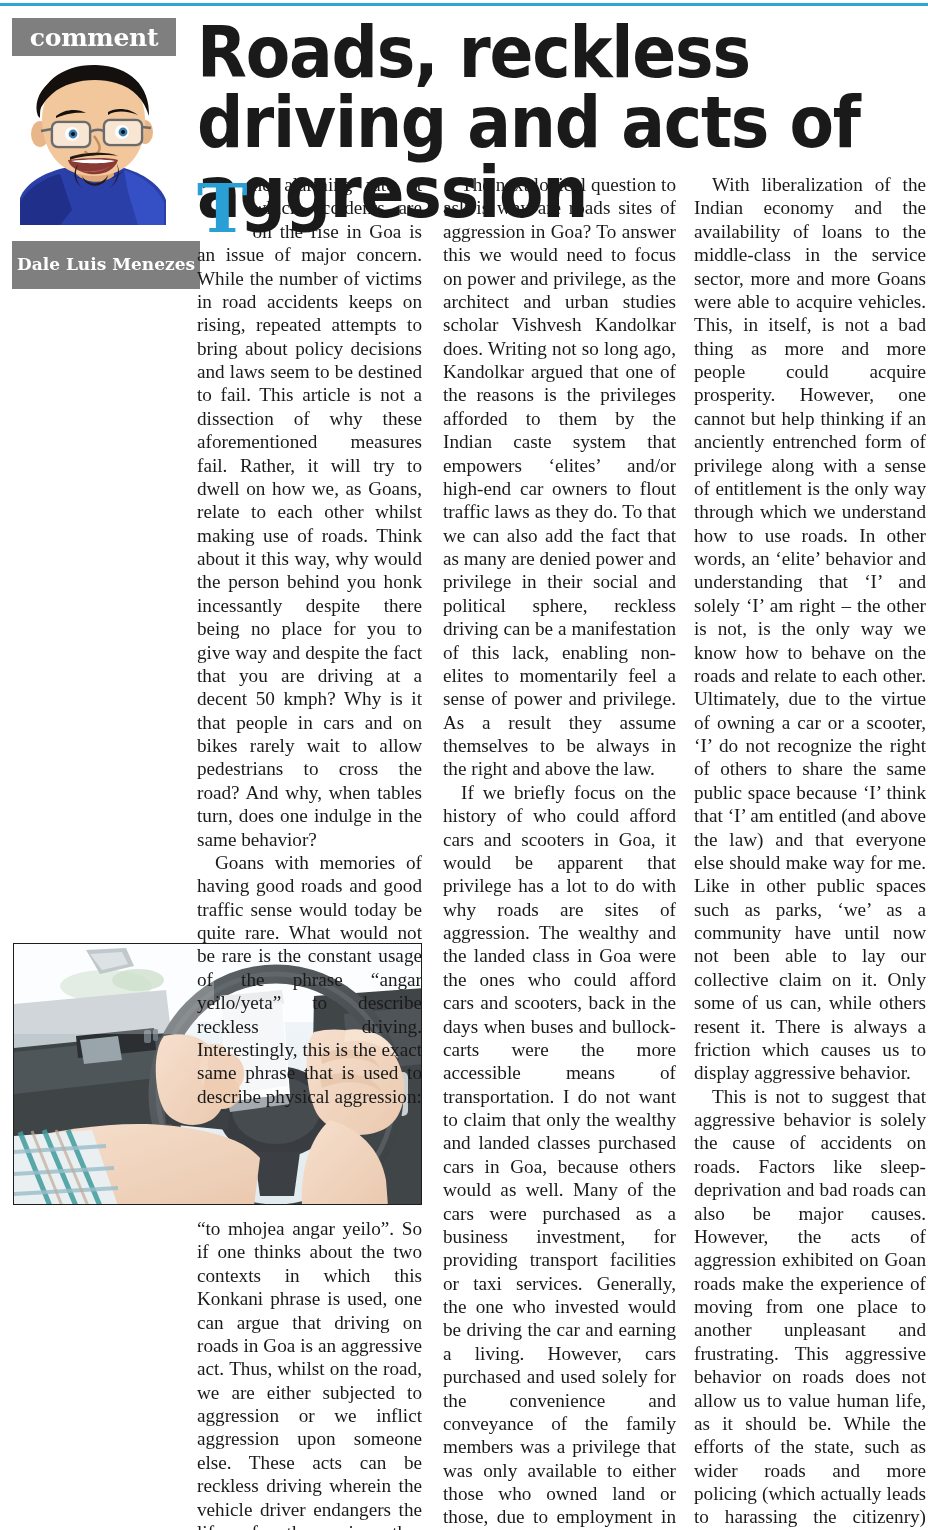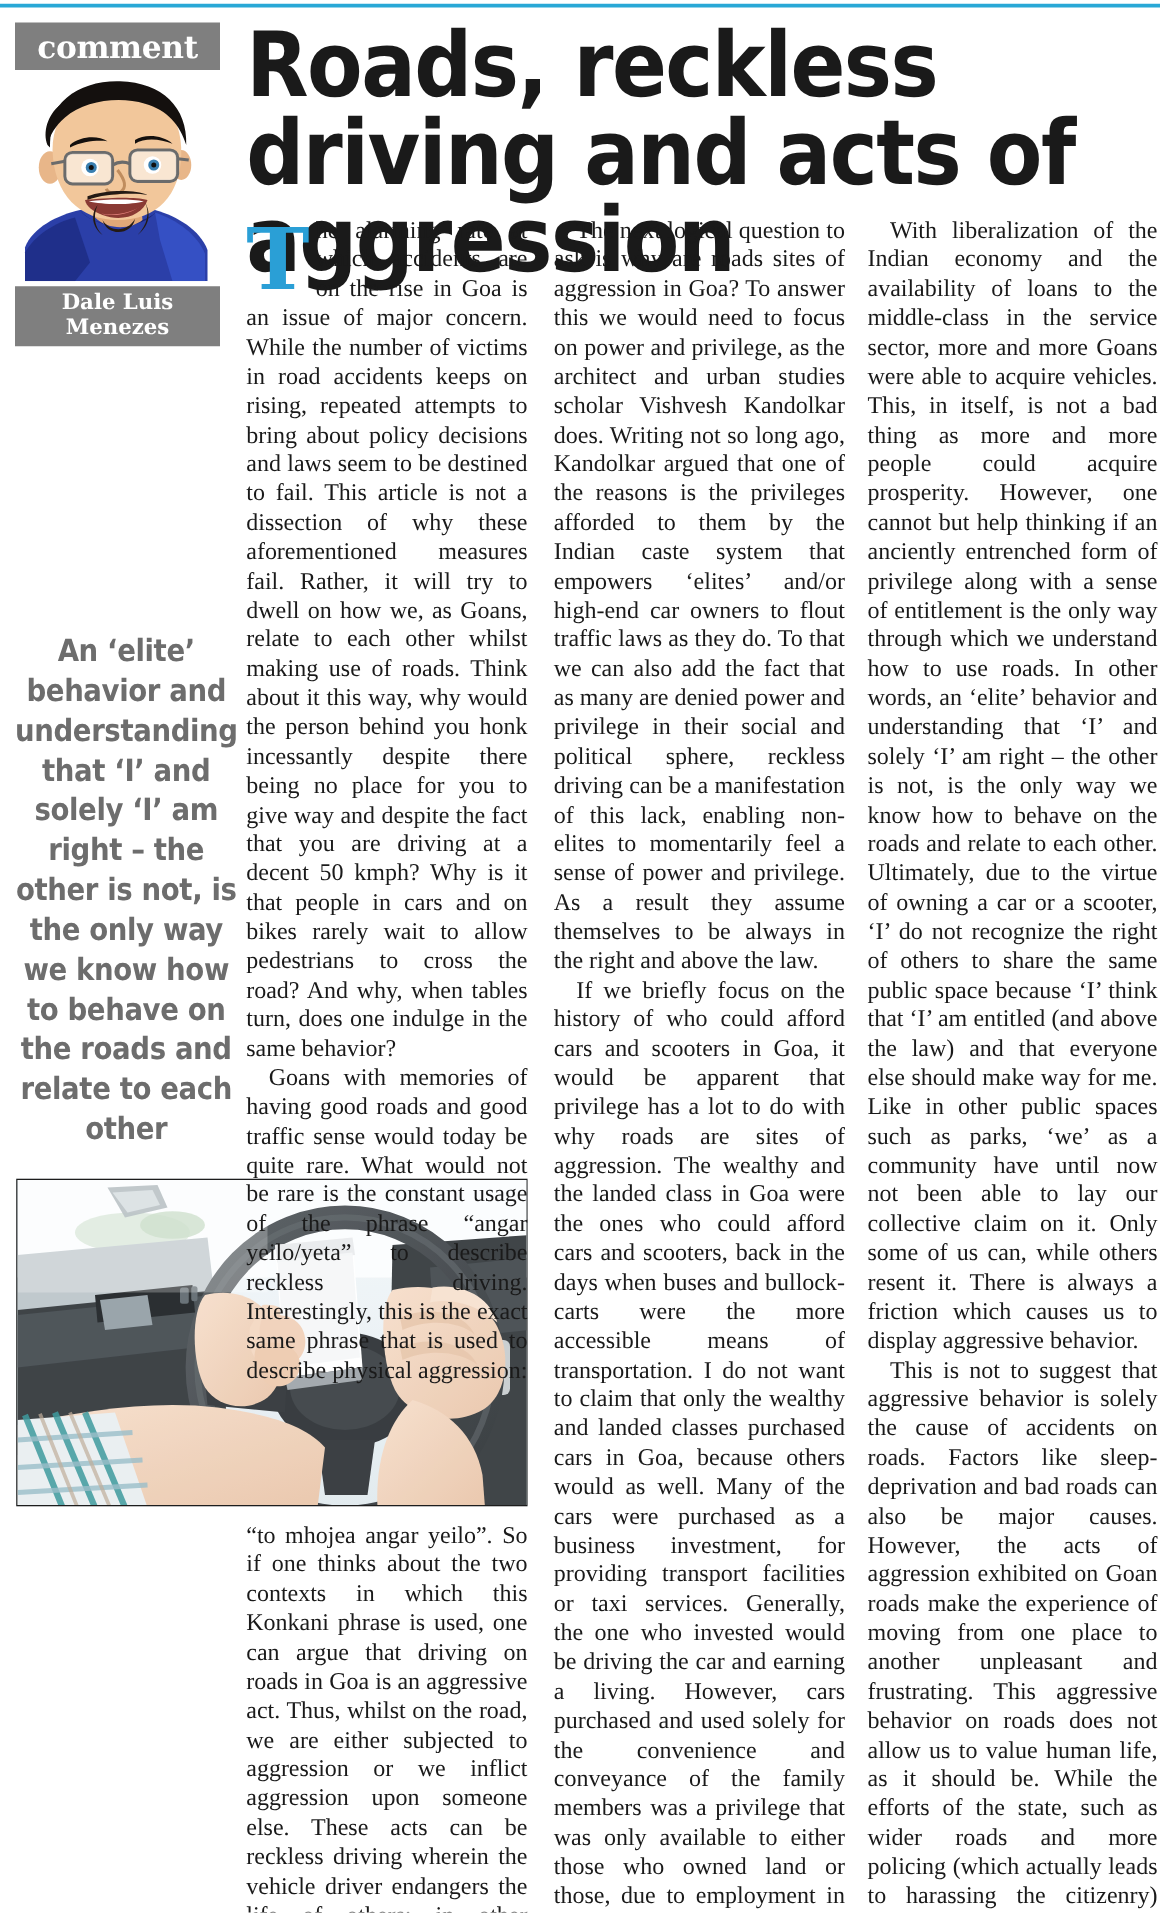--- a/index.html
+++ b/index.html
@@ -54,27 +54,27 @@
   .caricature {
     margin-top: 4px;
     width: 164px;
     height: 165px;
     position: relative;
     overflow: hidden;
     background: #ffffff;
   }
 
   .byline-box {
-    margin-top: 4px;
-    width: 164px;
+    margin-top: 16px;
+    width: 188px;
     min-height: 48px;
     background: #7f7f7f;
     display: flex;
     align-items: center;
-    justify-content: flex-start;
+    justify-content: center;
     text-align: center;
     padding: 4px 2px;
   }
   .byline-box span {
     color: #ffffff;
     font-family: "DejaVu Serif", serif;
     font-weight: bold;
     font-size: 17px;
     line-height: 1.15;
   }
@@ -204,21 +204,20 @@
 
     <div class="byline-box">
       <span>Dale Luis Menezes</span>
     </div>
   </div>
 
   <h1 style="position:absolute;left:197px;top:8px;width:730px;margin:0;
              font-family:'DejaVu Sans Condensed','Liberation Sans',sans-serif;
              font-weight:bold;font-size:72px;line-height:0.97;letter-spacing:-1.2px;color:#1a1a1a;">Roads, reckless driving and acts of aggression</h1>
 
-  <div class="pullquote">An ‘elite’ behavior and understanding that ‘I’ and solely ‘I’ am right – the other is not, is the only way we know how to behave on the roads and relate to each other</div>
 
   <div class="photo">
     <div class="photo-inner">
       <svg viewBox="0 0 409 262" width="409" height="262" preserveAspectRatio="none">
         <defs>
           <linearGradient id="win" x1="0" y1="0" x2="0" y2="1">
             <stop offset="0%" stop-color="#f4f8fa"></stop>
             <stop offset="100%" stop-color="#dfe9ee"></stop>
           </linearGradient>
           <linearGradient id="skin" x1="0" y1="0" x2="1" y2="1">

